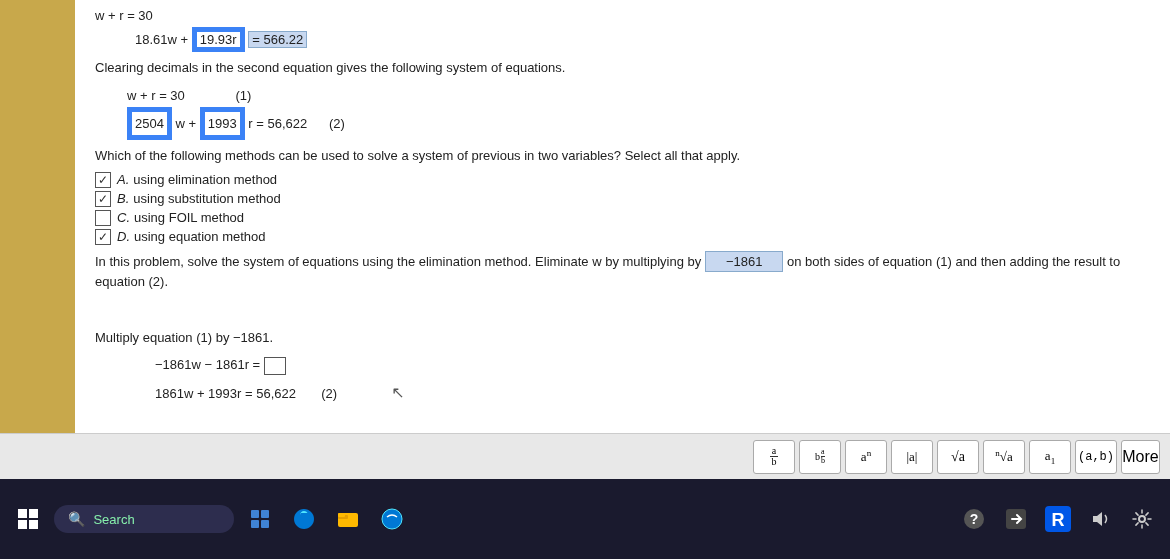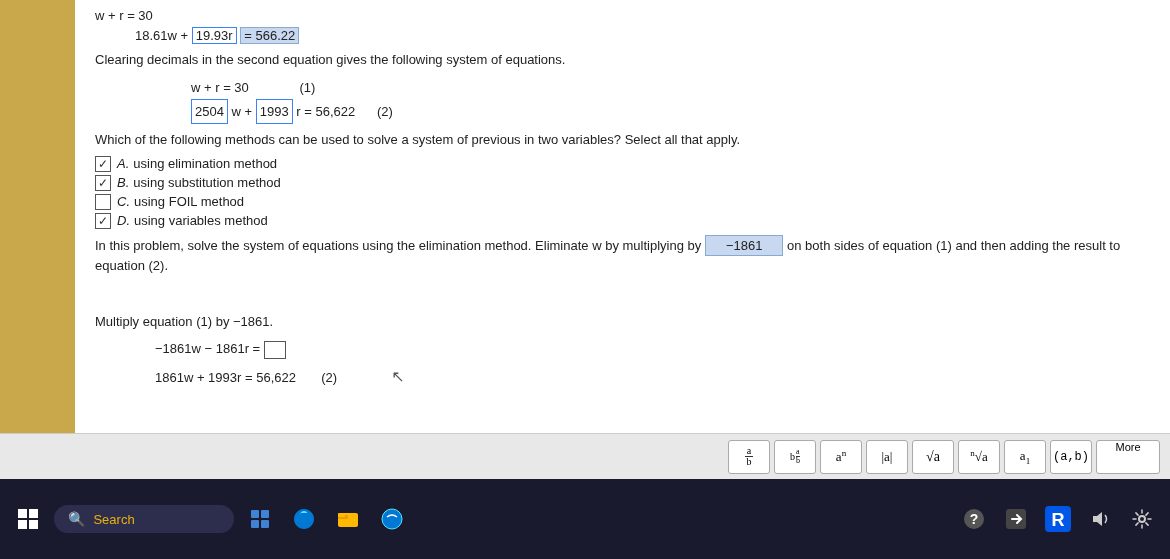--- a/index.html
+++ b/index.html
@@ -46,41 +46,41 @@
     }
 
     .content-paragraph {
       font-size: 13px;
       margin-bottom: 6px;
       line-height: 1.5;
     }
 
     .highlight-box {
       display: inline-block;
-      border: 1px solid #3b82f6;
+      border: 5px solid #3b82f6;
       padding: 0 3px;
       background: #fff;
     }
 
     .highlight-eq {
       display: inline-block;
       background: #c8d8f0;
       border: 1px solid #88aacc;
       padding: 0 3px;
     }
 
     .highlight-neg {
       display: inline-block;
       background: #c8d8f0;
       border: 1px solid #88aacc;
       padding: 0 20px;
     }
 
     .system-equations {
-      margin-left: 96px;
+      margin-left: 32px;
       margin-bottom: 6px;
       line-height: 1.8;
       font-size: 13px;
     }
 
     .checkbox-options {
       margin-bottom: 6px;
     }
 
     .checkbox-item {
@@ -166,29 +166,29 @@
       border-radius: 3px;
       display: flex;
       align-items: center;
       justify-content: center;
       font-size: 14px;
       cursor: pointer;
       font-family: 'Times New Roman', serif;
     }
 
     .math-btn-more {
-      width: 64px;
+      width: 39px;
       height: 34px;
       background: #fff;
       border: 1px solid #aaa;
       border-radius: 3px;
       display: flex;
-      align-items: flex-start;
+      align-items: center;
       justify-content: center;
-      font-size: 11px;
+      font-size: 16px;
       cursor: pointer;
     }
 
     
     .taskbar {
       position: absolute;
       bottom: 0;
       left: 0;
       right: 0;
       height: 80px;
@@ -220,21 +220,21 @@
       gap: 8px;
       min-width: 180px;
     }
 
     .search-icon-tb {
       color: #aaa;
       font-size: 14px;
     }
 
     .search-text-tb {
-      color: #eab308;
+      color: #86efac;
       font-size: 13px;
     }
 
     .taskbar-icon {
       width: 36px;
       height: 36px;
       display: flex;
       align-items: center;
       justify-content: center;
       cursor: pointer;
@@ -314,21 +314,21 @@
 
       <div class="checkbox-item">
         <div class="checkbox-icon checkbox-unchecked"></div>
         <span class="option-letter">C.</span>
         <span>using FOIL method</span>
       </div>
 
       <div class="checkbox-item">
         <div class="checkbox-icon checkbox-checked"></div>
         <span class="option-letter">D.</span>
-        <span>using variables method</span>
+        <span>using equation method</span>
       </div>
     </div>
 
     <p class="content-paragraph">
       <span>In this problem, solve the system of equations using the elimination method. Eliminate w by multiplying by</span>
       <span class="highlight-neg">−1861</span>
       <span>on both sides of equation (1) and then adding the result to equation (2).</span>
     </p>
 
     <div class="multiply-section">

